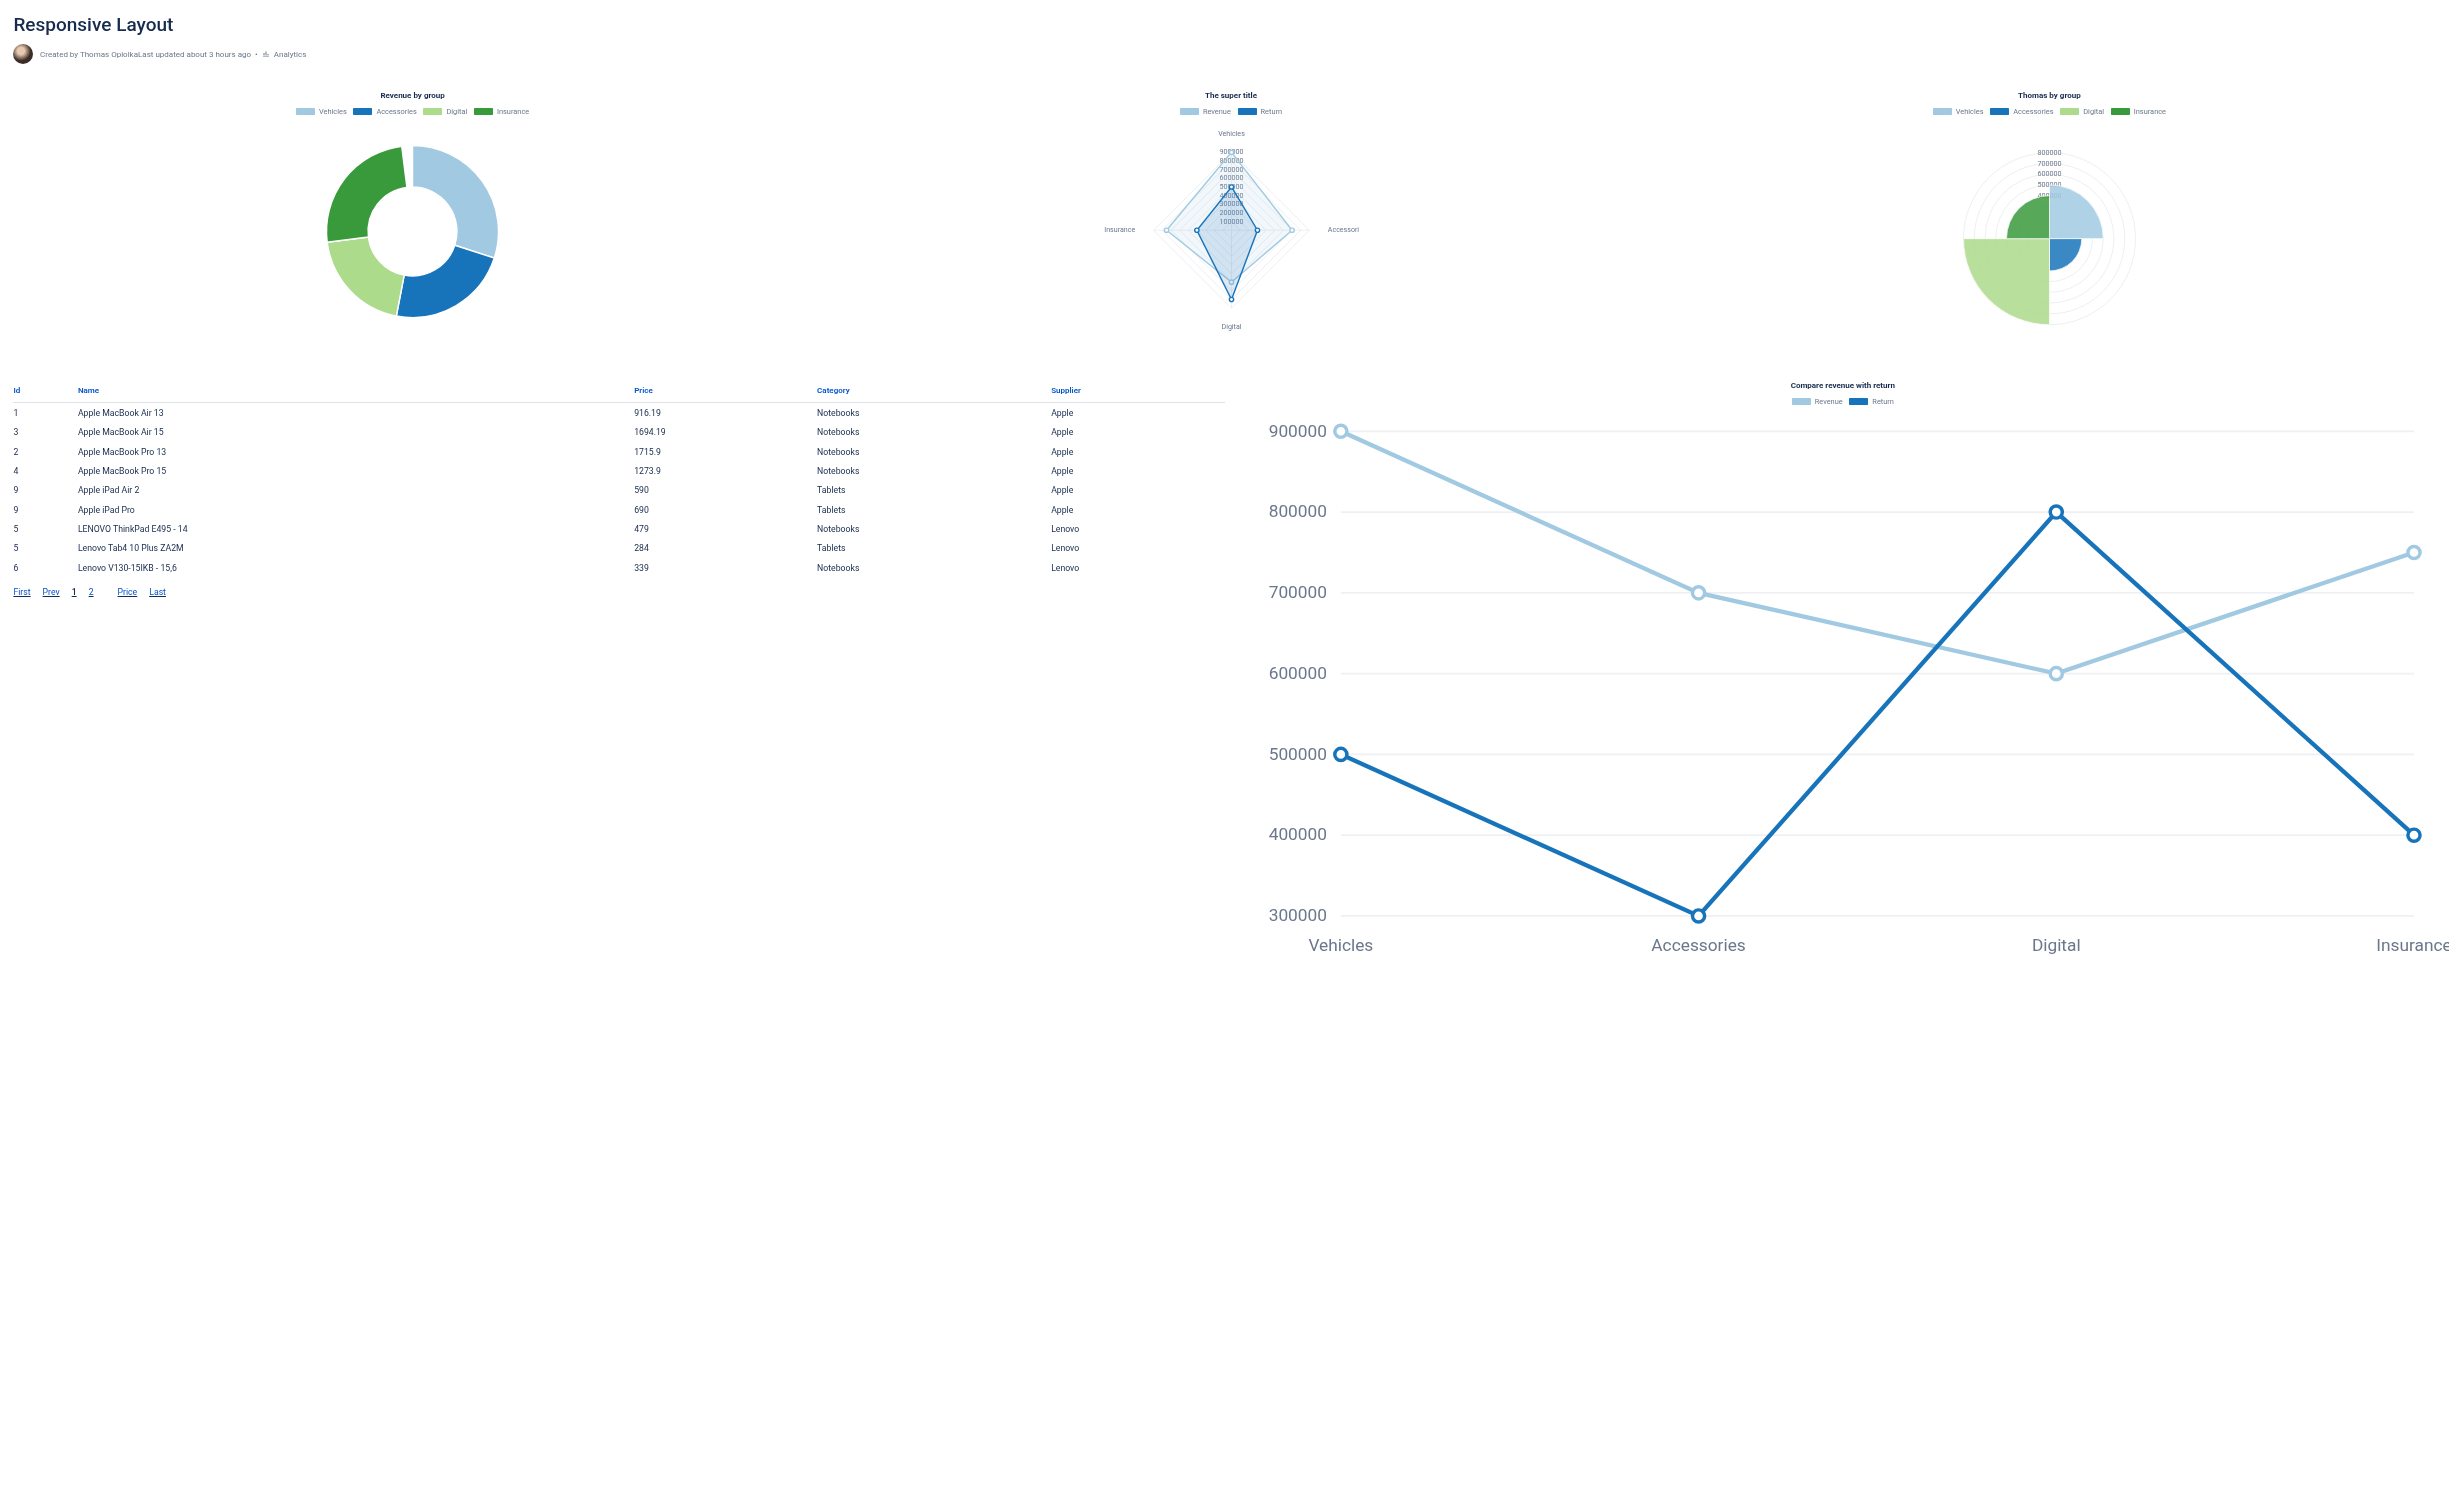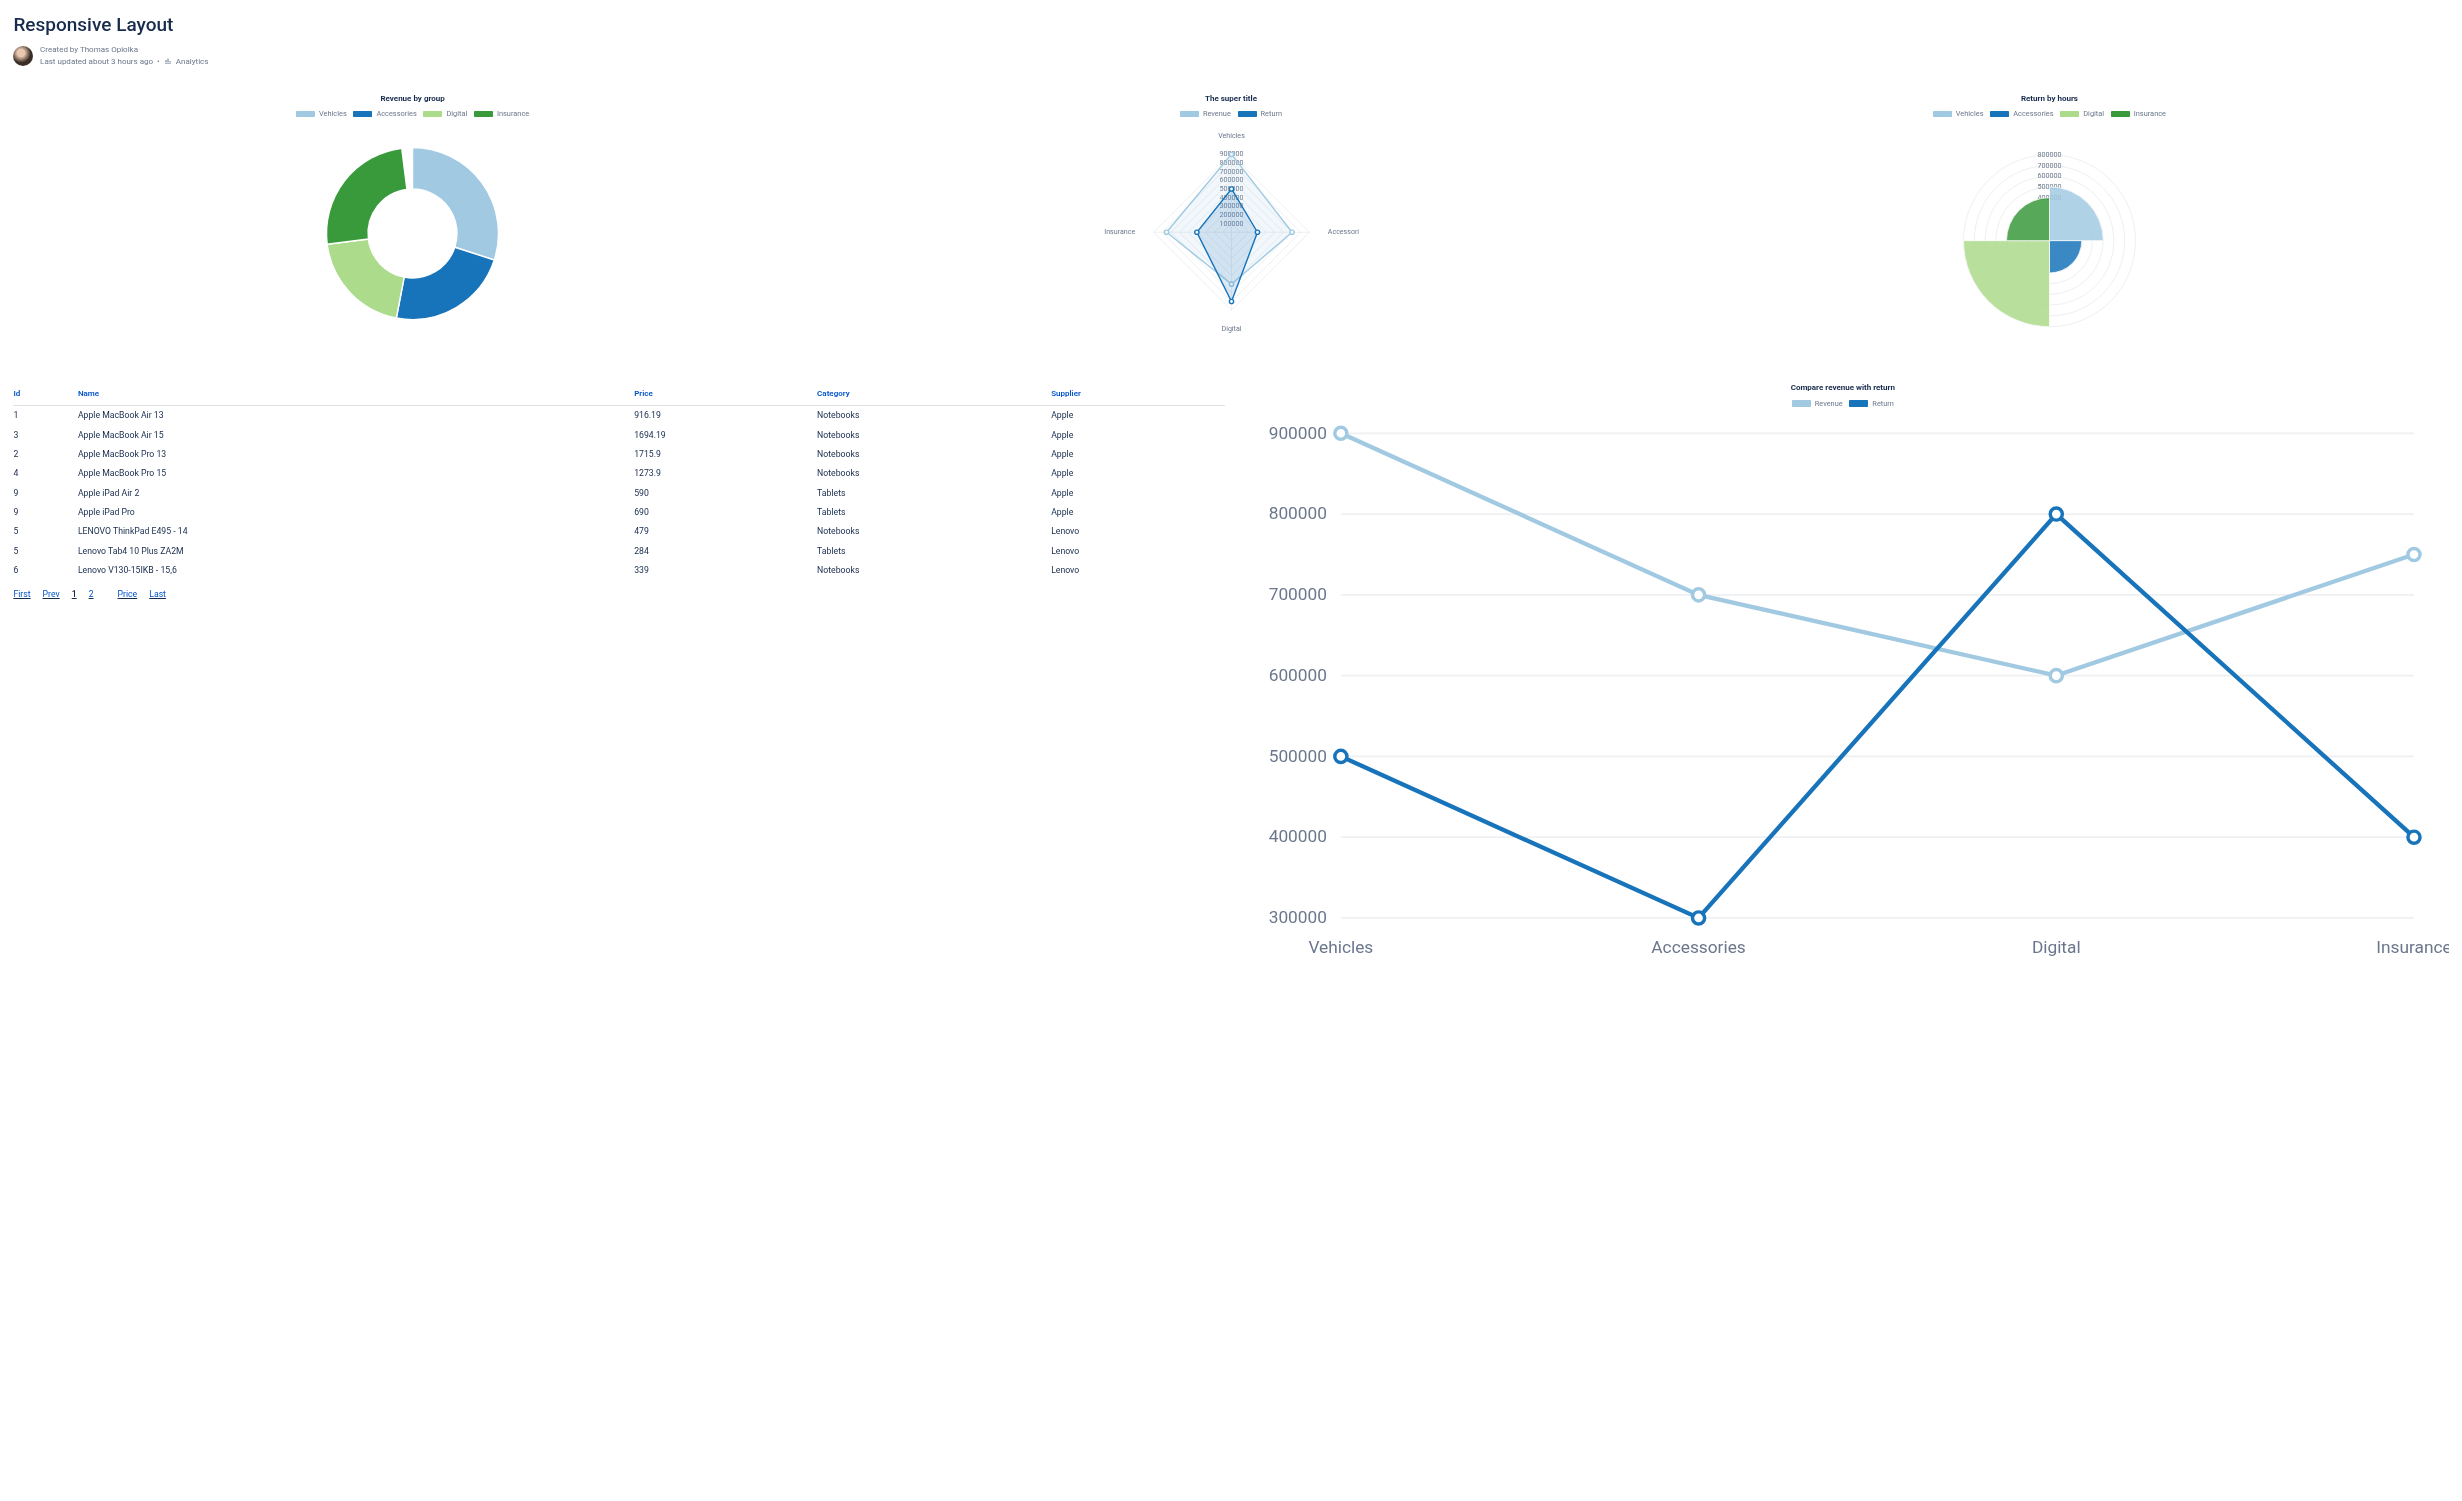--- a/index.html
+++ b/index.html
@@ -17,21 +17,21 @@
     margin: 0;
     font-family: -apple-system, BlinkMacSystemFont, "Segoe UI", Roboto, "Helvetica Neue", Arial, sans-serif;
     color: var(--text);
     background: #fff;
     font-size: 8.7px;
     padding: 10.7px 13.4px 27px;
   }
   h1 { font-size: 19px; font-weight: 500; margin: 2.7px 0 8px; color: var(--text); }
   .meta-row { display: flex; align-items: center; gap: 6.7px; margin-bottom: 27px; }
   .avatar { width: 20px; height: 20px; border-radius: 50%; background: radial-gradient(circle at 40% 35%, #e8c9b0 20%, #3a2d26 55%); }
-  .meta-text { display: flex; flex-direction: column; font-size: 8px; color: var(--muted); line-height: 1.4; }
+  .meta-text { display: flex; flex-direction: row; font-size: 8px; color: var(--muted); line-height: 1.4; }
   .meta-sub { display: flex; align-items: center; gap: 4px; }
   .meta-sub .icon { width: 8px; height: 8px; }
   .charts-row { display: grid; grid-template-columns: 1fr 1fr 1fr; gap: 20px; margin-bottom: 40px; }
   .chart-box { text-align: center; }
   .chart-title { font-size: 8px; font-weight: 700; color: var(--text); margin-bottom: 6.7px; }
   .legend { display: flex; justify-content: center; gap: 6.7px; flex-wrap: wrap; margin-bottom: 8px; font-size: 7.4px; color: var(--muted); }
   .legend .item { display: flex; align-items: center; gap: 4px; }
   .legend .sw { width: 19px; height: 6.7px; border-radius: 0.7px; }
   svg text { font-family: inherit; }
   .axis-label { font-size: 10px; fill: var(--muted); }
@@ -144,21 +144,21 @@
         <circle cx="88.33333333333333" cy="150" r="3" fill="#fff" stroke="#A1CAE2" stroke-width="2"></circle>
         <polygon points="180,88.88888888888889 216.66666666666666,150 180,247.77777777777777 131.11111111111111,150" fill="#1874BA" fill-opacity="0.15" stroke="#1874BA" stroke-width="2"></polygon>
         <circle cx="180" cy="88.88888888888889" r="3" fill="#fff" stroke="#1874BA" stroke-width="2"></circle>
         <circle cx="216.66666666666666" cy="150" r="3" fill="#fff" stroke="#1874BA" stroke-width="2"></circle>
         <circle cx="180" cy="247.77777777777777" r="3" fill="#fff" stroke="#1874BA" stroke-width="2"></circle>
         <circle cx="131.11111111111111" cy="150" r="3" fill="#fff" stroke="#1874BA" stroke-width="2"></circle>
       </svg>
   </div>
 
   <div class="chart-box">
-    <div class="chart-title">Return by hours</div>
+    <div class="chart-title">Thomas by group</div>
     <div class="legend">
       <span class="item">
           <span class="sw" style="background:var(--c-vehicles)"></span>
           <span>Vehicles</span>
         </span>
       <span class="item">
           <span class="sw" style="background:var(--c-accessories)"></span>
           <span>Accessories</span>
         </span>
       <span class="item">

